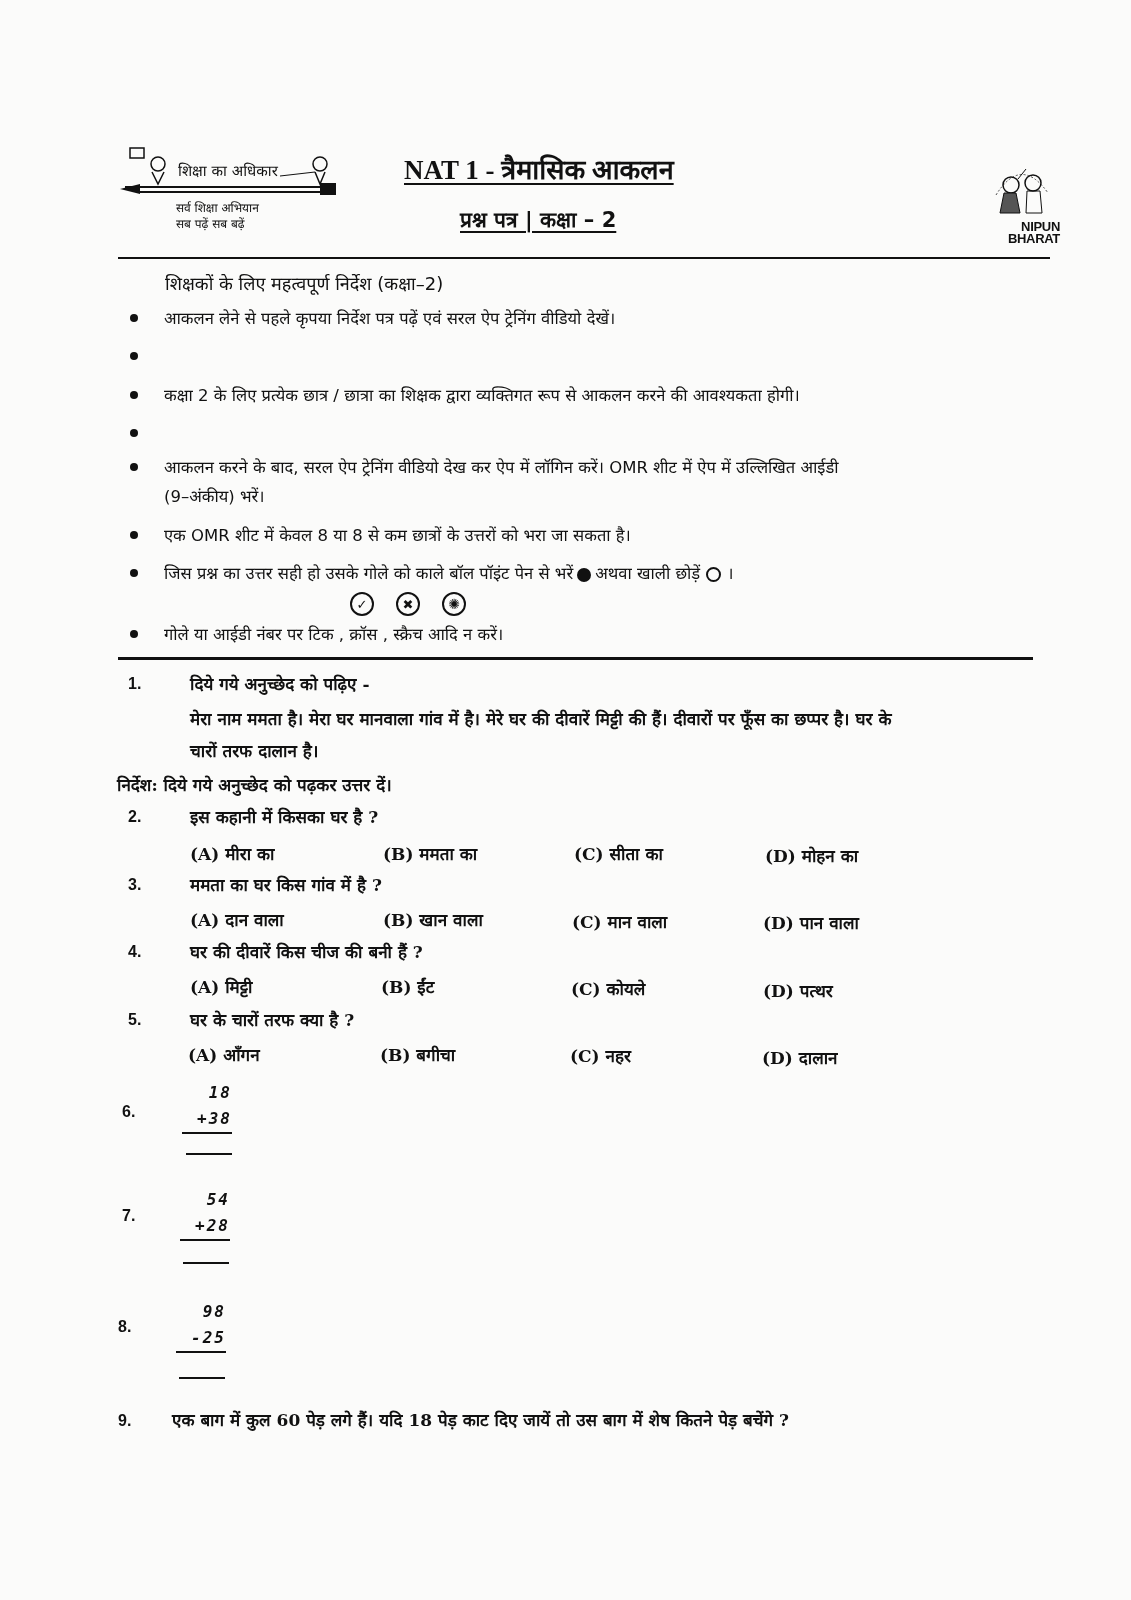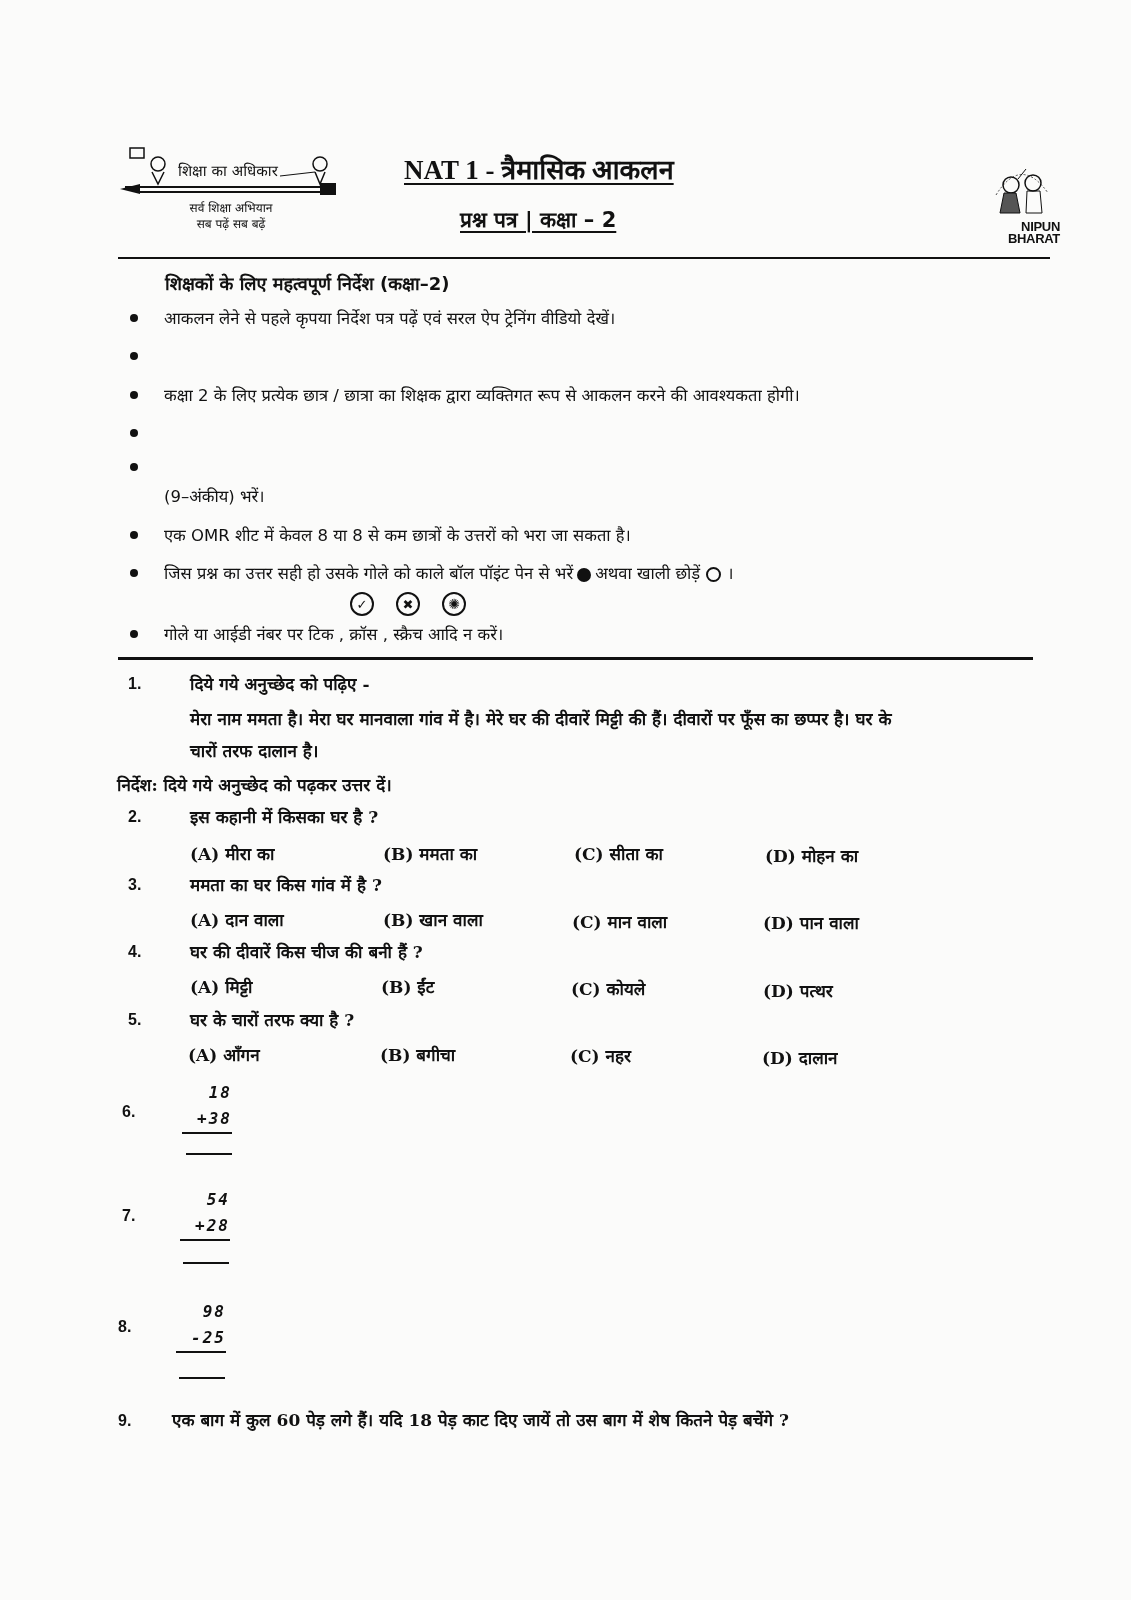--- a/index.html
+++ b/index.html
@@ -3,27 +3,27 @@
 <meta charset="utf-8">
 <style>
   html, body { margin: 0; padding: 0; }
   body {
     width: 1131px; height: 1600px; background: #fbfbfa; position: relative; overflow: hidden;
     font-family: "DejaVu Sans", sans-serif; color: #111;
   }
   .abs { position: absolute; }
   .logo-left { left: 120px; top: 142px; width: 225px; height: 100px; }
   .logo-left .txt1 { position: absolute; left: 58px; top: 18px; font-size: 15px; }
-  .logo-left .txt2 { position: absolute; left: 56px; top: 58px; font-size: 12px; text-align: center; width: 110px; line-height: 16px; }
+  .logo-left .txt2 { position: absolute; left: 56px; top: 58px; font-size: 12px; width: 110px; line-height: 16px; }
   .title1 { left: 404px; top: 150px; font-size: 27px; font-weight: bold; text-decoration: underline; text-underline-offset: 4px; font-family: Liberation Serif, serif; white-space: nowrap; }
   .title2 { left: 460px; top: 205px; font-size: 21px; font-weight: bold; text-decoration: underline; text-underline-offset: 4px; white-space: nowrap; }
   .logo-right { left: 980px; top: 155px; width: 80px; height: 90px; }
   .logo-right .brand { position: absolute; bottom: 0; right: 0; font-family: "Liberation Sans", sans-serif; font-weight: bold; font-size: 13px; line-height: 12px; text-align: right; letter-spacing: -0.3px; }
   .hr { position: absolute; height: 3px; background: #111; }
-  .instr-head { left: 165px; top: 271px; font-size: 18px; white-space: nowrap; font-weight: bold; }
+  .instr-head { left: 165px; top: 271px; font-size: 18px; white-space: nowrap; }
   .bullet-row { position: absolute; left: 130px; font-size: 16.5px; white-space: nowrap; line-height: 26px; }
   .bullet-row .dot { display: inline-block; width: 8px; height: 8px; border-radius: 50%; background: #111; margin-right: 26px; vertical-align: middle; position: relative; top: -2px; }
   .filled-circle { display: inline-block; width: 14px; height: 14px; border-radius: 50%; background: #111; vertical-align: middle; margin: 0 4px; }
   .empty-circle { display: inline-block; width: 15px; height: 15px; border-radius: 50%; border: 2px solid #111; vertical-align: middle; margin: 0 6px; box-sizing: border-box; }
   .mark-icons { position: absolute; left: 350px; top: 592px; display: flex; gap: 22px; }
   .mark { width: 24px; height: 24px; border: 2px solid #111; border-radius: 50%; box-sizing: border-box; display: flex; align-items: center; justify-content: center; font-size: 13px; font-weight: bold; }
   .q { position: absolute; font-family: "DejaVu Serif", serif; font-size: 17px; font-weight: bold; white-space: nowrap; }
   .qnum { position: absolute; font-family: "Liberation Sans", sans-serif; font-size: 16px; font-weight: bold; }
   .opt { position: absolute; font-family: "DejaVu Serif", serif; font-size: 17px; font-weight: bold; white-space: nowrap; }
   .math { position: absolute; font-family: "DejaVu Sans Mono", monospace; font-size: 16px; font-weight: bold; line-height: 26px; text-align: right; width: 50px; letter-spacing: 2px; font-style: italic; }
@@ -72,21 +72,21 @@
 </div>
 
 <div class="hr" style="left:118px; top:257px; width:932px; height:2px;"></div>
 
 <div class="abs instr-head">शिक्षकों के लिए महत्वपूर्ण निर्देश (कक्षा–2)</div>
 
 <div class="bullet-row" style="top:306px"><span class="dot"></span><span>आकलन लेने से पहले कृपया निर्देश पत्र पढ़ें एवं सरल ऐप ट्रेनिंग वीडियो देखें।</span></div>
 <div class="bullet-row" style="top:344px"><span class="dot"></span></div>
 <div class="bullet-row" style="top:383px"><span class="dot"></span><span>कक्षा 2 के लिए प्रत्येक छात्र / छात्रा का शिक्षक द्वारा व्यक्तिगत रूप से आकलन करने की आवश्यकता होगी।</span></div>
 <div class="bullet-row" style="top:421px"><span class="dot"></span></div>
-<div class="bullet-row" style="top:455px"><span class="dot"></span></div>
+<div class="bullet-row" style="top:455px"><span class="dot"></span><span>आकलन करने के बाद, सरल ऐप ट्रेनिंग वीडियो देख कर ऐप में लॉगिन करें। OMR शीट में ऐप में उल्लिखित आईडी</span></div>
 <div class="bullet-row" style="top:484px; left:164px">(9–अंकीय) भरें।</div>
 <div class="bullet-row" style="top:523px"><span class="dot"></span><span>एक OMR शीट में केवल 8 या 8 से कम छात्रों के उत्तरों को भरा जा सकता है।</span></div>
 <div class="bullet-row" style="top:561px"><span class="dot"></span><span>जिस प्रश्न का उत्तर सही हो उसके गोले को काले बॉल पॉइंट पेन से भरें</span><span class="filled-circle"></span><span>अथवा खाली छोड़ें</span><span class="empty-circle"></span><span>।</span></div>
 
 <div class="mark-icons">
   <div class="mark">✓</div>
   <div class="mark">✖</div>
   <div class="mark" style="font-size:14px">✺</div>
 </div>
 

